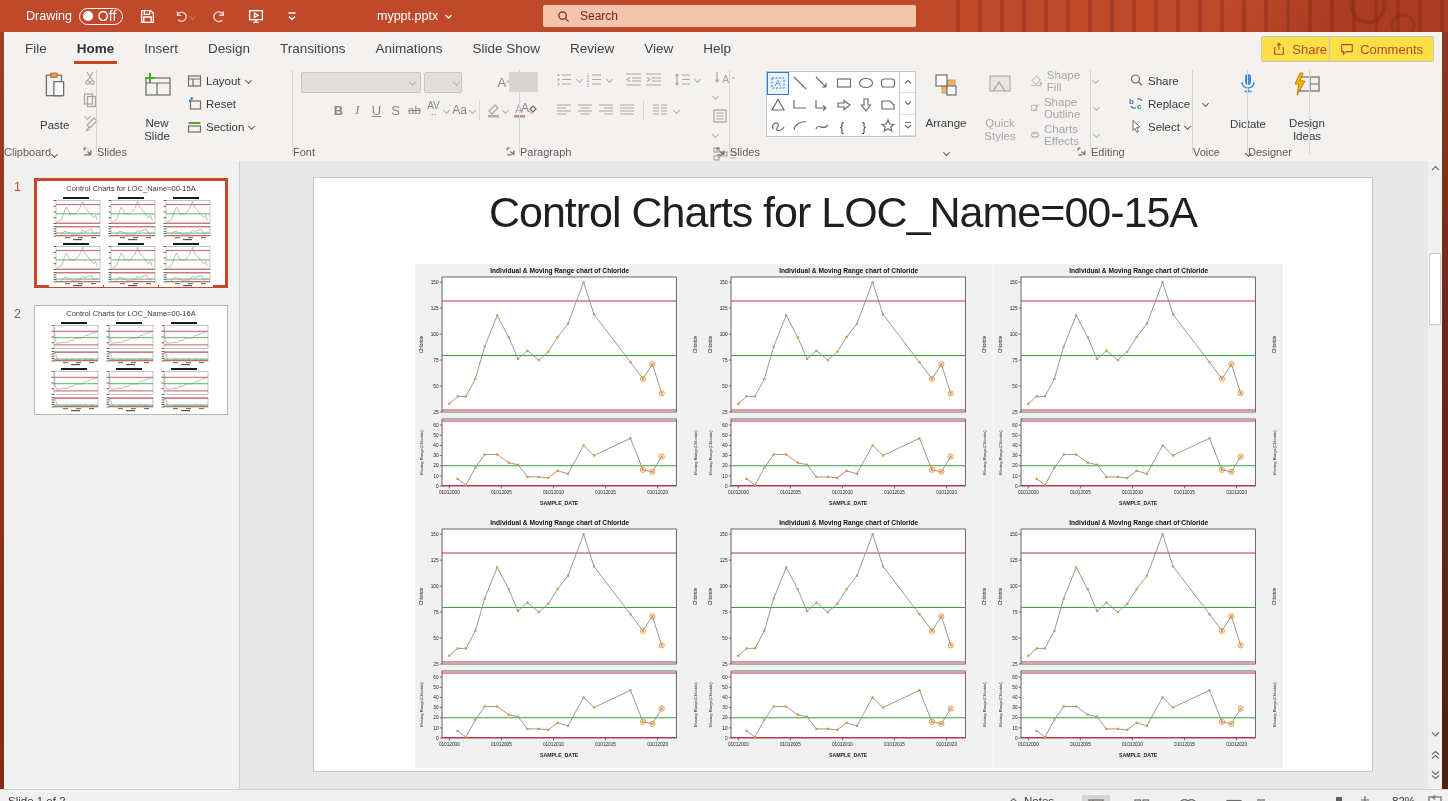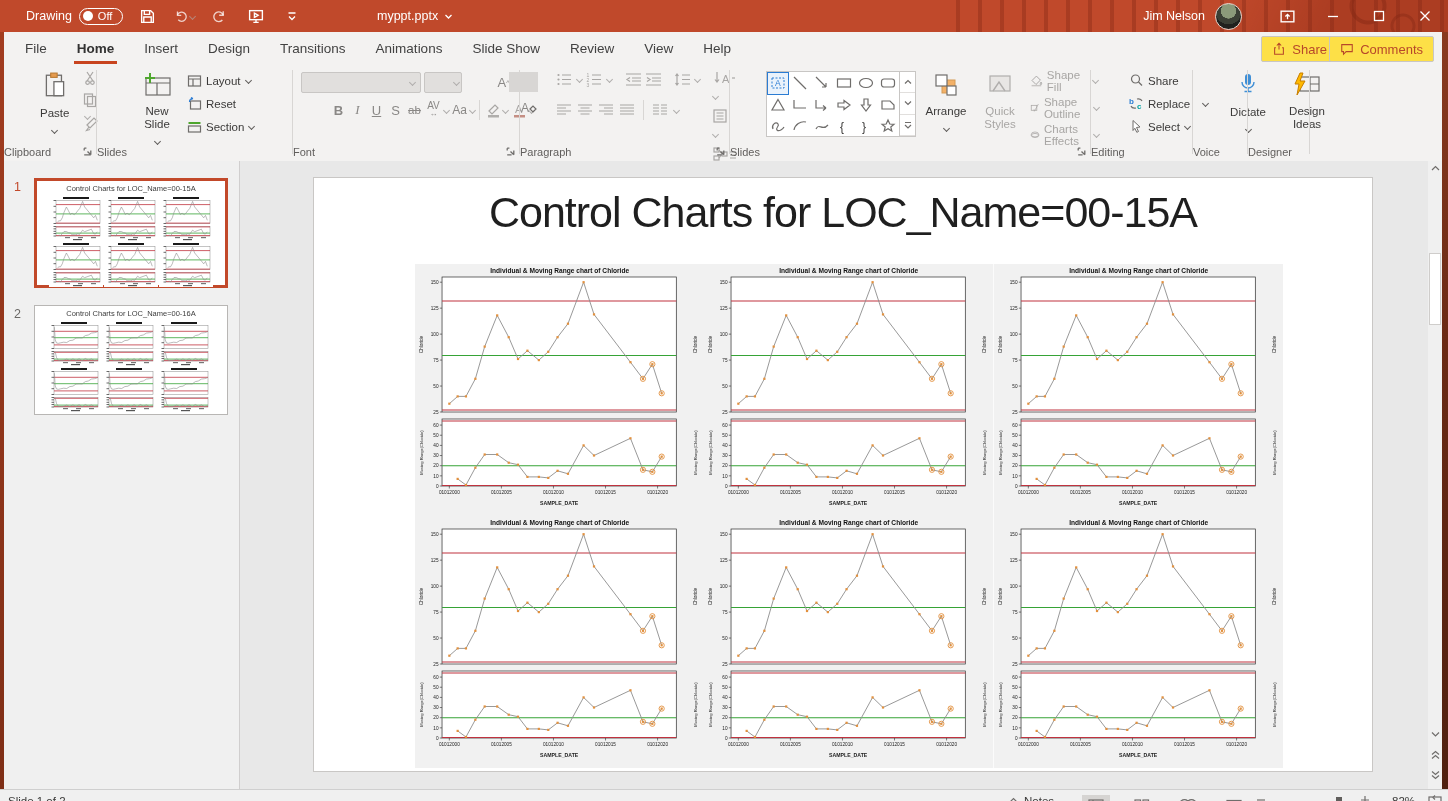--- a/index.html
+++ b/index.html
@@ -12,21 +12,21 @@
   .titlebar .deco{position:absolute;right:0;top:0;width:500px;height:32px;pointer-events:none;opacity:.55;
      background:
        radial-gradient(circle at 420px 6px, transparent 14px, rgba(80,10,0,.45) 15px, rgba(80,10,0,.45) 18px, transparent 19px),
        radial-gradient(circle at 455px 26px, transparent 9px, rgba(80,10,0,.4) 10px, rgba(80,10,0,.4) 12px, transparent 13px),
        repeating-linear-gradient(90deg, transparent 0 8px, rgba(70,8,0,.35) 8px 12px, transparent 12px 22px),
        linear-gradient(115deg, transparent 55%, rgba(90,12,0,.35) 75%);}
   .qat{position:absolute;left:26px;top:0;height:32px;display:flex;align-items:center;gap:14px;}
   .autosave{display:flex;align-items:center;gap:7px;font-size:12.5px;}
   .toggle{width:44px;height:17px;border:1.4px solid #fff;border-radius:9px;display:flex;align-items:center;gap:5px;padding:0 3px;box-sizing:border-box;}
   .toggle .dot{width:10px;height:10px;border-radius:50%;background:#fff;}
-  .toggle .tstate{font-size:11px;color:#fff;}
+  .toggle .tstate{font-size:14px;color:#fff;}
   .qbtn{width:22px;height:24px;display:flex;align-items:center;justify-content:center;}
   .fname{position:absolute;left:377px;top:0;height:32px;display:flex;align-items:center;gap:6px;font-size:12.5px;color:#fff;}
   .searchbox{position:absolute;left:543px;top:5px;width:373px;height:22px;background:#f4c5ae;border-radius:2px;
              display:flex;align-items:center;gap:10px;padding-left:14px;box-sizing:border-box;color:#7c2412;font-size:12px;}
   .tb-right{position:absolute;right:0;top:0;height:32px;display:flex;align-items:center;}
   .uname{font-size:12.5px;margin-right:10px;}
   .avatar{width:25px;height:25px;border-radius:50%;margin-right:22px;border:1px solid #e8d8d0;
           background:radial-gradient(circle at 50% 28%,#8b9a7a 0 34%,#3a3f35 35% 60%,#20211e 61% 100%);}
   .winbtn{width:46px;height:32px;display:flex;align-items:center;justify-content:center;}
   
@@ -36,21 +36,21 @@
   .tab.active{font-weight:bold;color:#333;}
   .tab.active::after{content:"";position:absolute;left:12px;right:12px;bottom:0;height:3px;background:#c8441f;}
   .pillbtn{height:24px;border:1px solid #c8c6c4;background:#fde047;border-radius:2px;display:flex;align-items:center;gap:6px;
            padding:0 10px;font-size:13px;color:#b7472a;position:absolute;top:4px;}
   
   .ribbon{position:absolute;left:0;top:64px;width:1448px;height:97px;background:#f3f2f1;border-bottom:1px solid #d2d0ce;}
   .grp{position:absolute;top:0;height:96px;}
   .grp::after{content:"";position:absolute;right:0;top:6px;bottom:6px;width:1px;background:#d8d6d4;}
   .grp-label{position:absolute;left:0;right:0;bottom:2px;text-align:left;font-size:11px;color:#605e5c;}
   .launcher{position:absolute;right:4px;bottom:3px;}
-  .bigbtn{display:flex;flex-direction:column;align-items:center;justify-content:flex-start;gap:7px;padding-top:6px;
+  .bigbtn{display:flex;flex-direction:column;align-items:center;justify-content:flex-start;gap:19px;padding-top:6px;
           font-size:11.5px;color:#3b3a39;text-align:center;line-height:13px;}
   .chev{display:inline-block;width:7px;height:7px;position:relative;}
   .chev::before{content:"";position:absolute;left:1px;top:1px;width:4px;height:4px;border-right:1.3px solid #605e5c;border-bottom:1.3px solid #605e5c;transform:rotate(45deg);}
   .chev.dis::before{border-color:#b0aeac;}
   .smallrow{display:flex;align-items:center;gap:4px;font-size:11.5px;color:#3b3a39;height:21px;}
   .combo{height:21px;background:#e1dfdd;border:1px solid #c8c6c4;border-radius:2px;display:flex;align-items:center;justify-content:flex-end;padding-right:4px;box-sizing:border-box;}
   .fbtn{min-width:19px;height:20px;display:flex;align-items:center;justify-content:center;font-size:13px;color:#8a8886;}
   .dis-txt{color:#a8a6a4;}
   .vline{width:1px;height:20px;background:#d8d6d4;margin:0 3px;}
   .gallery{width:132px;height:64px;background:#fff;border:1px solid #c8c6c4;display:grid;grid-template-columns:repeat(6,1fr);}
@@ -129,44 +129,26 @@
           <path class="icw" d="M3.5 4 h7 M4 7.5 l3 3 3 -3"></path>
         </svg>
       </span>
   </div>
   <div class="fname">
     <span>myppt.pptx</span>
     <svg width="9" height="9" viewBox="0 0 9 9">
         <path class="icw" d="M1.5 3 l3 3 3 -3"></path>
       </svg>
   </div>
-  <div class="tb-right">
-    <span class="uname">Jim Nelson</span>
-    <span class="avatar"></span>
-    <span class="winbtn">
-        <svg width="17" height="17" viewBox="0 0 16 16">
-          <rect class="icw" x="2" y="3" width="12" height="10"></rect>
-          <path class="icw" d="M8 10.5 v-4.5 M6 8 l2 -2 2 2"></path>
-        </svg>
-      </span>
-    <span class="winbtn">
-        <svg width="14" height="14" viewBox="0 0 14 14">
-          <path class="icw" d="M2 7.5 h10"></path>
-        </svg>
-      </span>
-    <span class="winbtn">
-        <svg width="14" height="14" viewBox="0 0 14 14">
-          <rect class="icw" x="2.5" y="2.5" width="9" height="9"></rect>
-        </svg>
-      </span>
-    <span class="winbtn">
-        <svg width="14" height="14" viewBox="0 0 14 14">
-          <path class="icw" d="M2.5 2.5 l9 9 M11.5 2.5 l-9 9"></path>
-        </svg>
-      </span>
+  <div class="searchbox">
+    <svg width="13" height="13" viewBox="0 0 14 14">
+        <circle cx="6" cy="6" r="4" stroke="#7c2412" fill="none" stroke-width="1.3"></circle>
+        <path d="M9 9 l3.5 3.5" stroke="#7c2412" stroke-width="1.3"></path>
+      </svg>
+    <span>Search</span>
   </div>
 </div>
 
 <div class="tabrow">
   <div class="tabs" id="tab-strip">
       <span class="tab">File</span>
       <span class="tab active">Home</span>
       <span class="tab">Insert</span>
       <span class="tab">Design</span>
       <span class="tab">Transitions</span>

